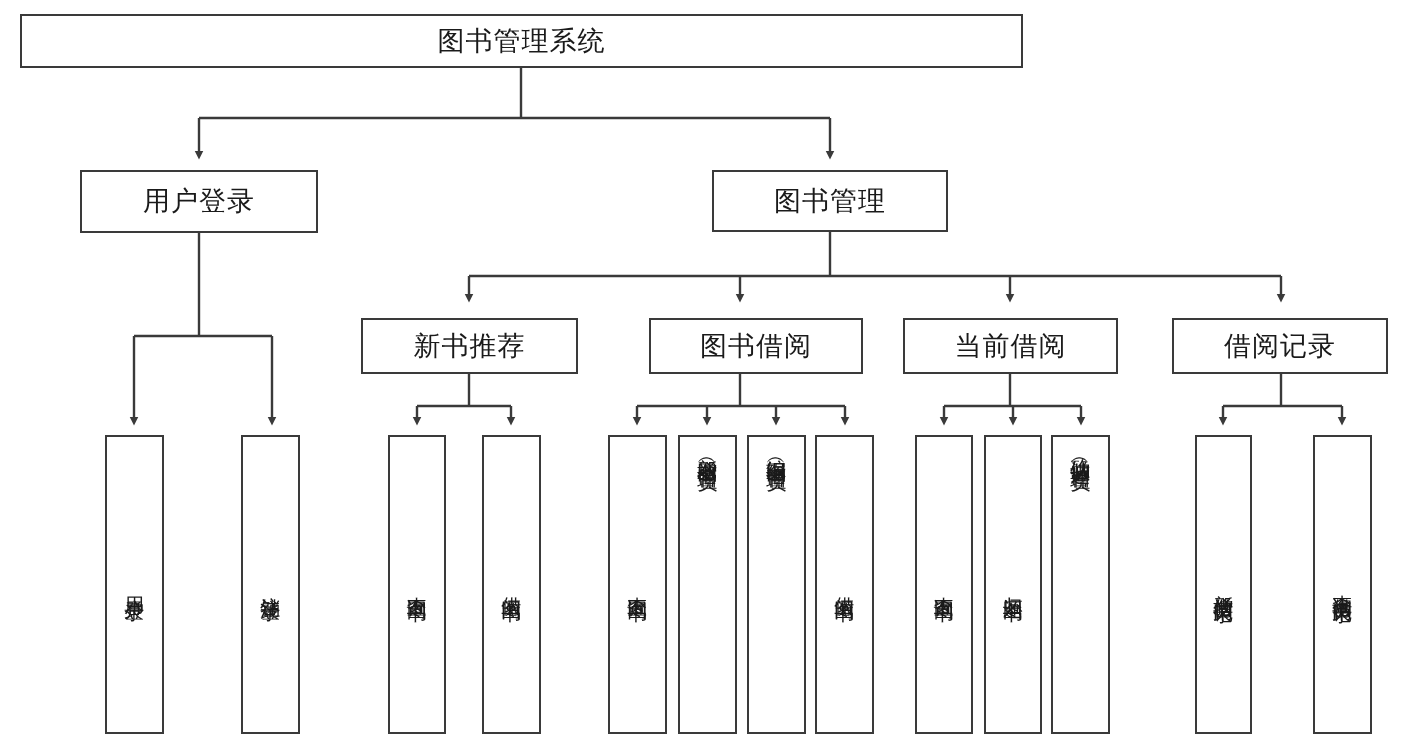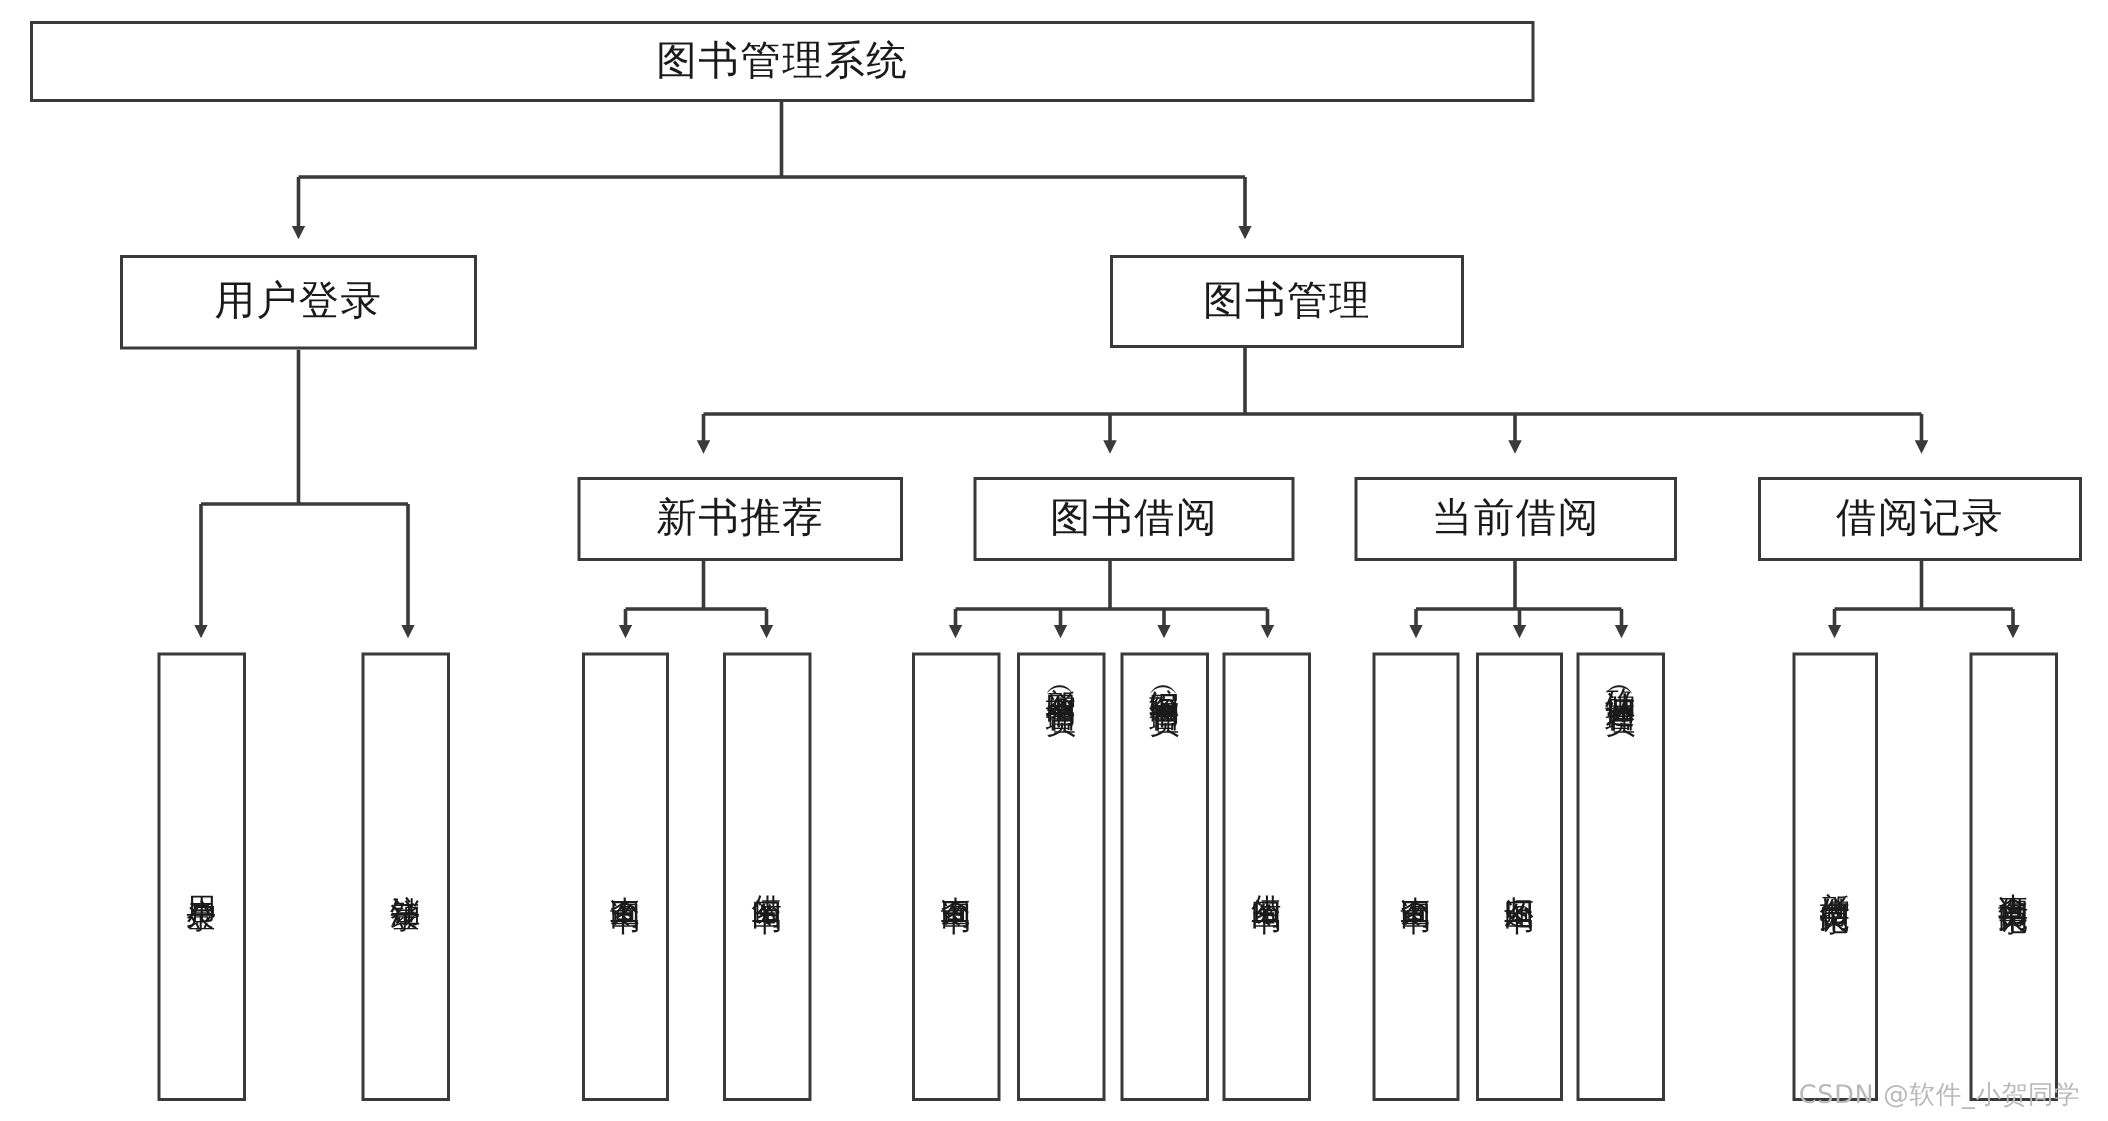--- a/index.html
+++ b/index.html
@@ -126,25 +126,25 @@
   </svg>
 
   <div class="node horiz" style="left:20px; top:14px; width:1003px; height:54px;">
     <span>图书管理系统</span>
   </div>
 
   <div class="node horiz" style="left:80px; top:170px; width:238px; height:63px;">
     <span>用户登录</span>
   </div>
 
-  <div class="node horiz" style="left:740px; top:170px; width:236px; height:62px;">
+  <div class="node horiz" style="left:712px; top:170px; width:236px; height:62px;">
     <span>图书管理</span>
   </div>
 
-  <div class="node horiz" style="left:361px; top:318px; width:217px; height:56px;margin-left:24px;">
+  <div class="node horiz" style="left:361px; top:318px; width:217px; height:56px;">
     <span>新书推荐</span>
   </div>
 
   <div class="node horiz" style="left:633px; top:318px; width:214px; height:56px;margin-left:16px;">
     <span>图书借阅</span>
   </div>
 
   <div class="node horiz" style="left:903px; top:318px; width:215px; height:56px;">
     <span>当前借阅</span>
   </div>
@@ -198,15 +198,14 @@
   </div>
 
   <div class="node vert center-text" style="left:1195px; top:435px; width:57px; height:299px;">
     <span class="vtext">新增借阅记录</span>
   </div>
 
   <div class="node vert center-text" style="left:1313px; top:435px; width:59px; height:299px;">
     <span class="vtext">查询借阅记录</span>
   </div>
 
-  <div id="watermark">CSDN @软件_小贺同学</div>
 
 </div>
 
 </body></html>

